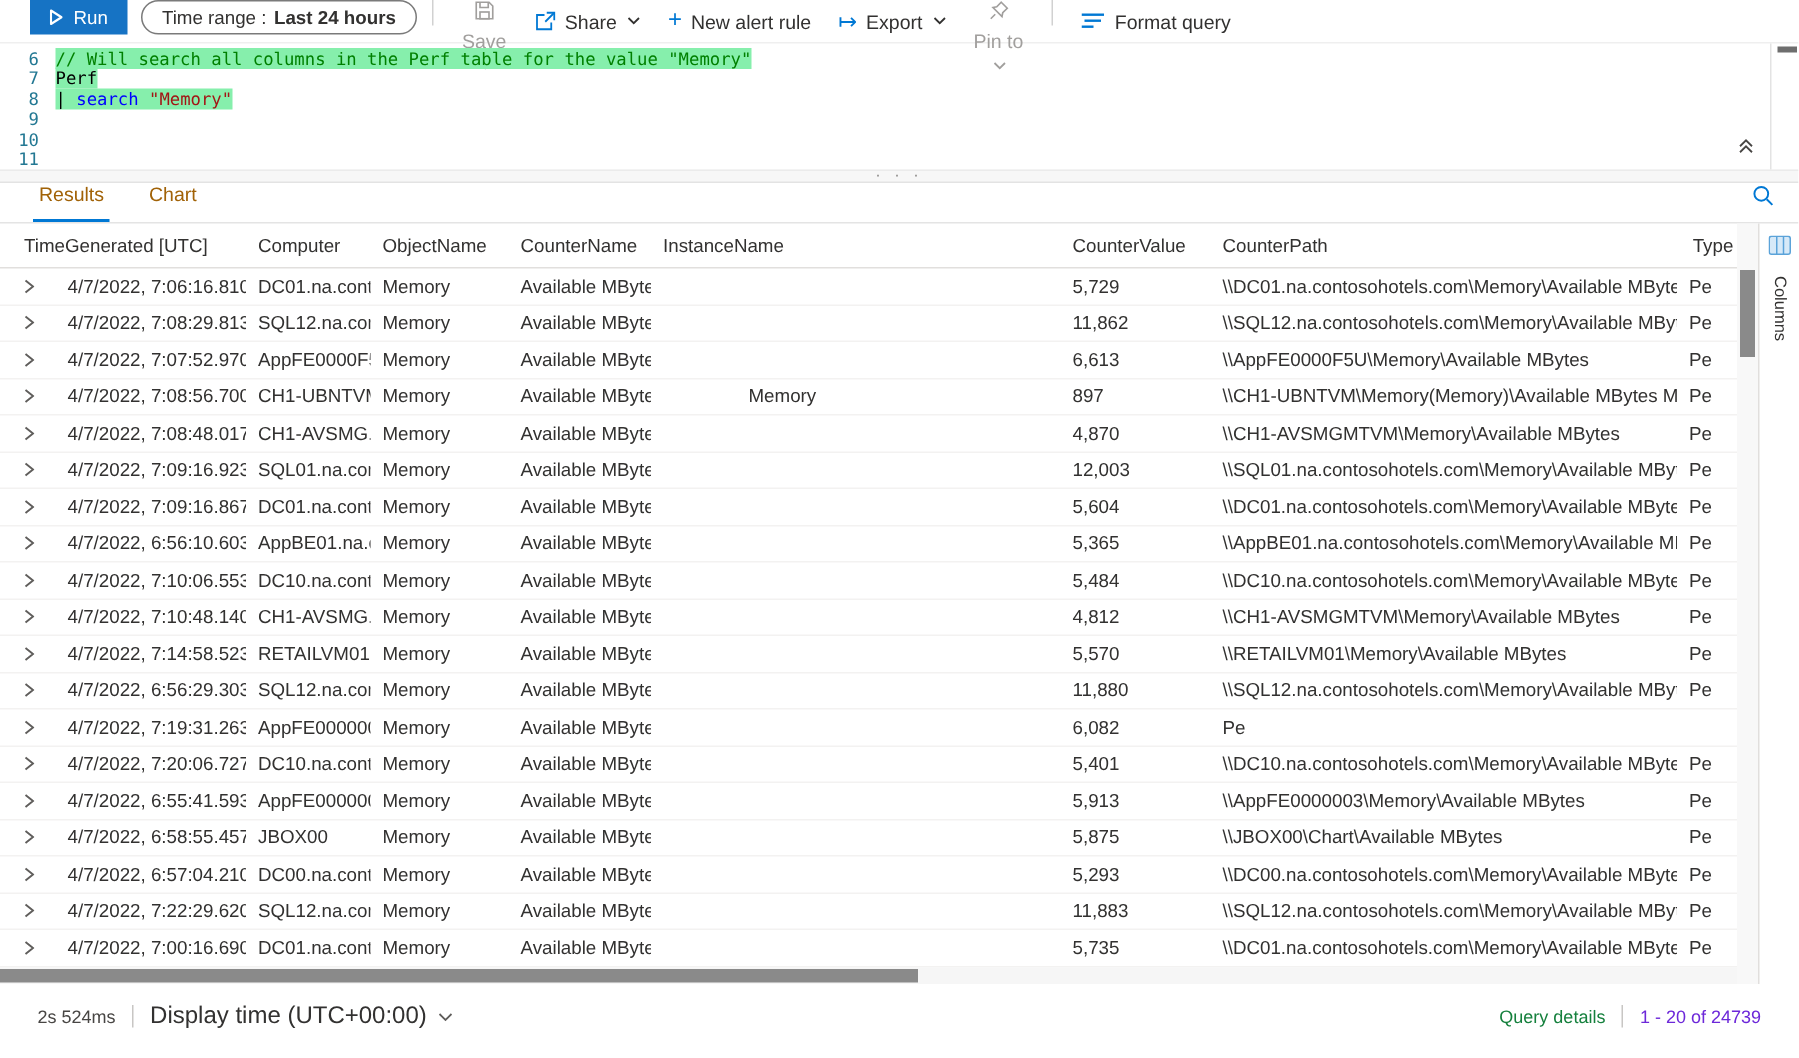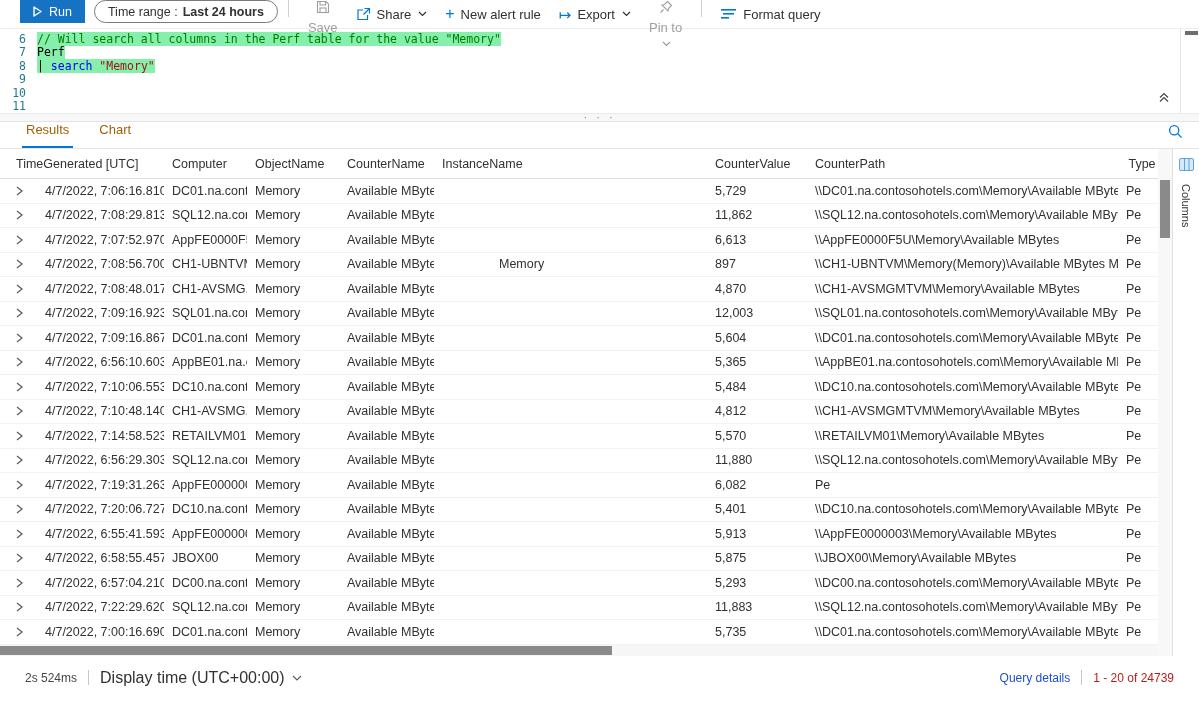--- a/index.html
+++ b/index.html
@@ -100,22 +100,22 @@
     background: #8a8a8a; cursor: pointer; }
 
   
   .status-bar { display: flex; align-items: center; height: 44px; padding: 0 25px 0 25px;
     font-size: 12px; }
   .sb-sep { width: 1px; height: 15px; background: #c8c6c4; margin: 0 11px; }
   .sb-duration { color: #484644; }
   .sb-display { display: flex; align-items: center; gap: 7px; color: #323130; cursor: pointer;
     background: none; border: none; font-family: inherit; font-size: 16px; }
   .sb-right { margin-left: auto; display: flex; align-items: center; }
-  .sb-link { color: #1d4ed8; cursor: pointer; text-decoration: none; }
-  .sb-range { color: #b91c1c; }
+  .sb-link { color: #15803d; cursor: pointer; text-decoration: none; }
+  .sb-range { color: #6d28d9; }
 </style>
 </head>
 <body>
 
 <div class="toolbar">
   <button class="run-btn">
     <span class="icon">
       <svg width="9" height="11" viewBox="0 0 9 11">
           <path d="M1 1 L8 5.5 L1 10 Z" fill="none" stroke="#fff" stroke-width="1.4" stroke-linejoin="round"></path>
         </svg>
@@ -500,21 +500,21 @@
             <svg width="7" height="10" viewBox="0 0 7 10">
               <path d="M1 1 L6 5 L1 9" fill="none" stroke="#605e5c" stroke-width="1.3"></path>
             </svg>
           </div>
           <div class="cell c-time">4/7/2022, 6:58:55.457 PM</div>
           <div class="cell c-computer">JBOX00</div>
           <div class="cell c-object">Memory</div>
           <div class="cell c-counter">Available MBytes</div>
           <div class="cell c-instance"></div>
           <div class="cell c-value">5,875</div>
-          <div class="cell c-path">\\JBOX00\Memory\Available MBytes</div>
+          <div class="cell c-path">\\JBOX00\Chart\Available MBytes</div>
           <div class="cell c-type">Pe</div>
         </div>
         <div class="row">
           <div class="cell c-expand">
             <svg width="7" height="10" viewBox="0 0 7 10">
               <path d="M1 1 L6 5 L1 9" fill="none" stroke="#605e5c" stroke-width="1.3"></path>
             </svg>
           </div>
           <div class="cell c-time">4/7/2022, 6:57:04.210 PM</div>
           <div class="cell c-computer">DC00.na.cont...</div>

